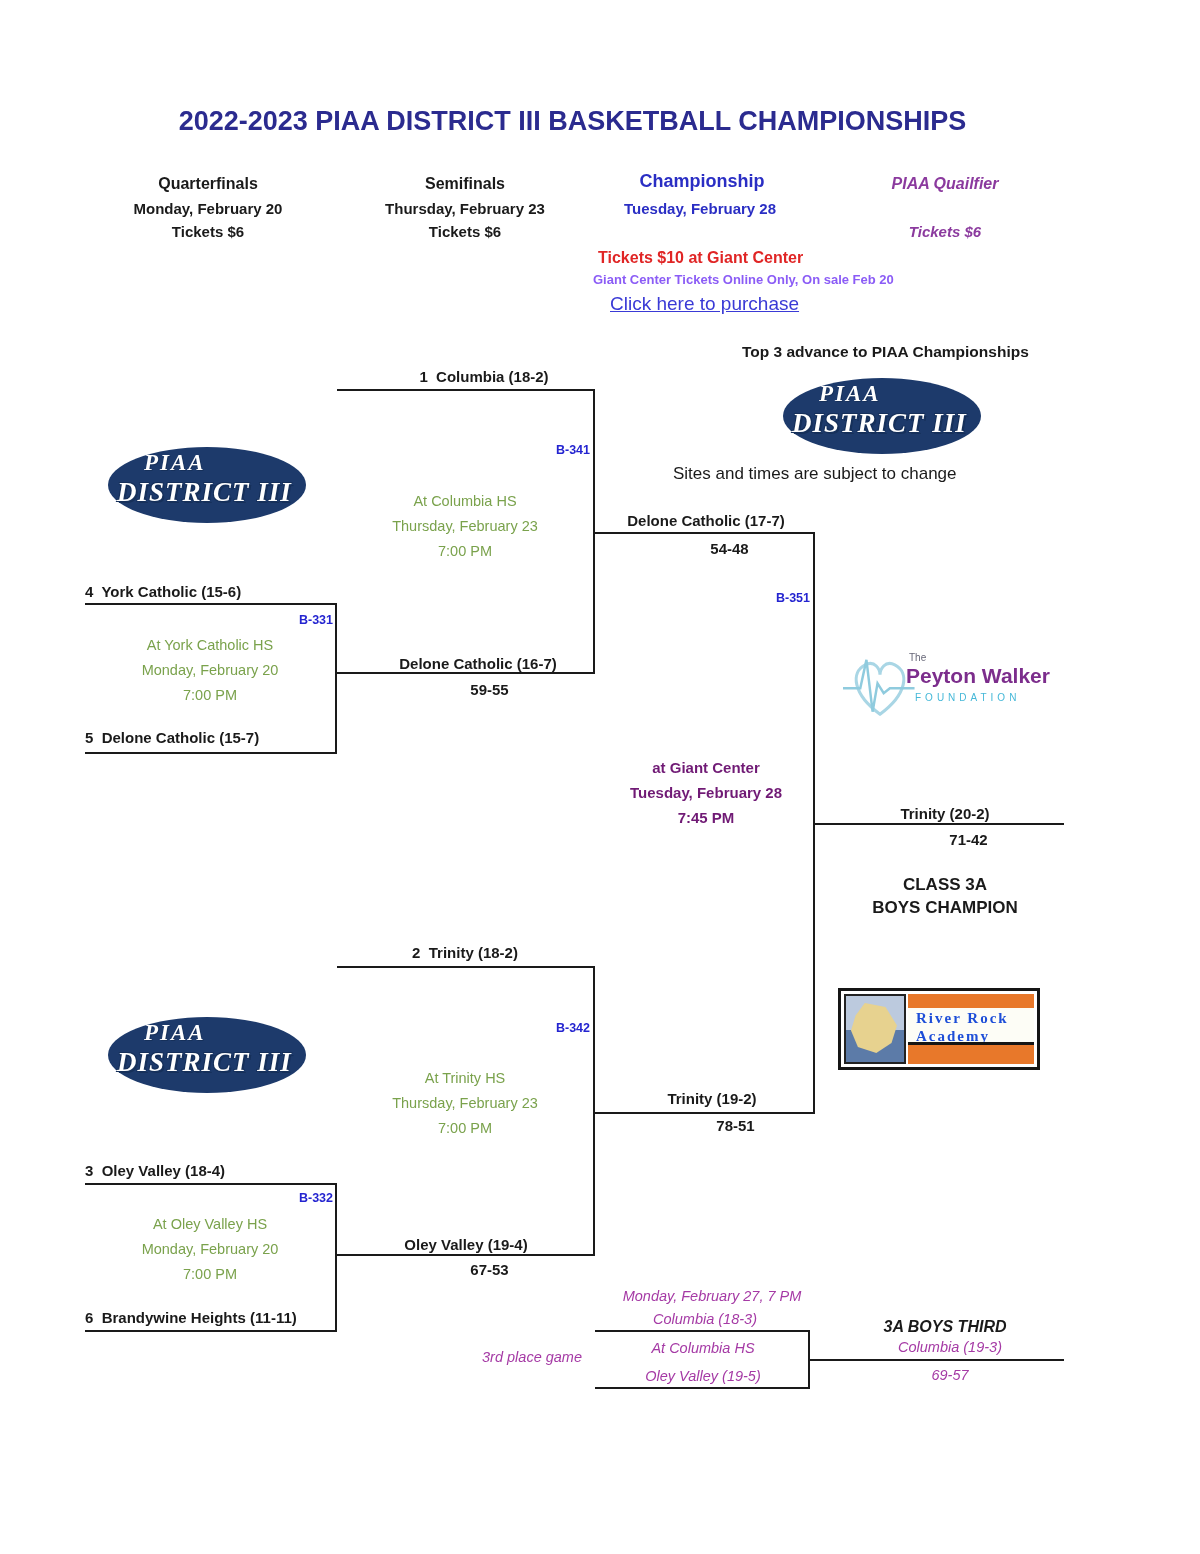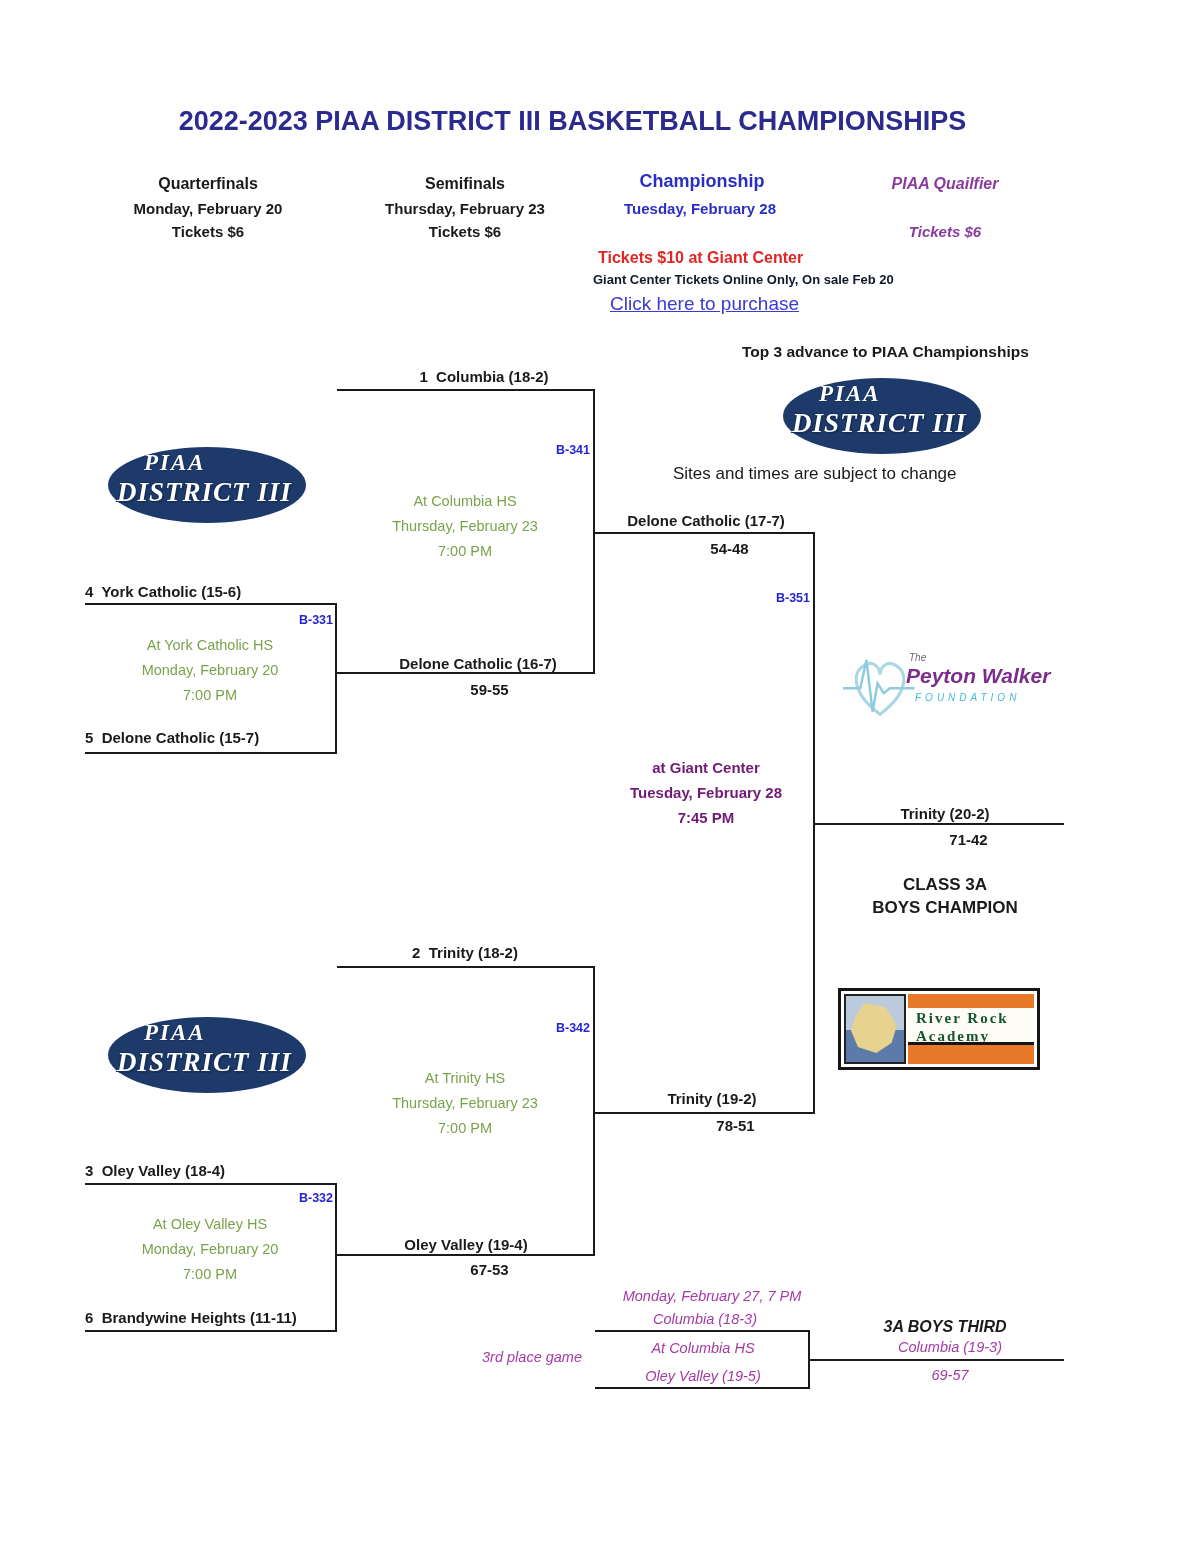--- a/index.html
+++ b/index.html
@@ -16,21 +16,21 @@
   .titlewrap { left:0; top:0; width:1145px; text-align:center; }
 
   .hdr  { font-weight:bold; font-size:16px; white-space:nowrap; }
   .hdr2 { font-weight:bold; font-size:15px; white-space:nowrap; }
   .blue  { color:#2a2ec4; }
   .champ-hdr { font-weight:bold; font-size:18px; color:#2a2ec4; white-space:nowrap; }
   .qual  { color:#8b3a9e; font-style:italic; font-weight:bold; font-size:16px; white-space:nowrap; }
   .qual2 { color:#8b3a9e; font-style:italic; font-weight:bold; font-size:15px; white-space:nowrap; }
 
   .red1 { color:#e02525; font-weight:bold; font-size:16px; white-space:nowrap; }
-  .red2 { color:#0f172a; font-weight:bold; font-size:13px; white-space:nowrap; }
+  .red2 { color:#8b5cf6; font-weight:bold; font-size:13px; white-space:nowrap; }
   .link { color:#3a3ad6; font-size:19px; text-decoration:underline; white-space:nowrap; cursor:pointer; }
   .note { font-weight:bold; font-size:15.5px; white-space:nowrap; }
   .sites { font-size:17px; white-space:nowrap; }
 
   .team   { font-weight:bold; font-size:15px; white-space:pre; }
   .winner { font-weight:bold; font-size:15px; white-space:nowrap; }
   .score  { font-weight:bold; font-size:15px; white-space:nowrap;padding-left:47px; }
   .code   { color:#2424d0; font-weight:bold; font-size:12.5px; white-space:nowrap; }
   .green  { color:#7aa24c; font-size:14.5px; line-height:25px; text-align:center; white-space:nowrap; }
   .greenb { color:#701a75; font-weight:bold; font-size:15px; line-height:25px; text-align:center; white-space:nowrap; }
@@ -58,21 +58,21 @@
   
   .riverrock { width:202px; height:82px; border:3px solid #151515; background:#fff; box-sizing:border-box; }
   .rr-img { position:absolute; left:3px; top:3px; width:62px; height:70px; border:2px solid #222;
             background:linear-gradient(#bccade 0 52%, #5c7ba8 52% 100%); box-sizing:border-box; }
   .rr-rock { position:absolute; left:5px; top:7px; width:46px; height:50px; background:#e7d28f;
              clip-path:polygon(30% 0, 75% 8%, 100% 45%, 88% 80%, 55% 100%, 15% 88%, 0 55%, 10% 25%);
              filter:drop-shadow(0 0 1.5px #222); }
   .rr-strip-top { position:absolute; left:67px; top:3px; right:3px; height:14px; background:#e8782a; }
   .rr-textband { position:absolute; left:67px; top:17px; right:3px; height:37px; background:#fdfdf6;
                  font-family:"Liberation Serif", serif; font-weight:bold; font-size:15px; letter-spacing:2px;
-                 line-height:18px; padding:1px 0 0 8px; box-sizing:border-box; color:#14532d; }
+                 line-height:18px; padding:1px 0 0 8px; box-sizing:border-box; color:#1d4ed8; }
   .rr-textband span { display:block; }
   .rr-strip-bottom { position:absolute; left:67px; bottom:3px; right:3px; height:22px; background:#e8782a;
                  border-top:3px solid #151515; box-sizing:border-box; }
 </style>
 </head>
 <body>
 
 <div class="page">
 
   <div class="abs titlewrap" style="top:106px;">
@@ -199,21 +199,21 @@
     <span class="piaa-top">PIAA</span>
     <span class="piaa-bottom">DISTRICT III</span>
   </div>
 
   <div class="abs piaa" style="left:108px;top:1017px;">
     <div class="piaa-oval"></div>
     <span class="piaa-top">PIAA</span>
     <span class="piaa-bottom">DISTRICT III</span>
   </div>
 
-  <div class="abs peyton" style="left:843px;top:645px;font-style:italic;">
+  <div class="abs peyton" style="left:843px;top:645px;">
     <svg class="pw-heart" viewBox="0 0 60 60">
       <path d="M30,52 C8,36 6,18 18,12 C26,8 30,16 30,20 C30,16 34,8 42,12 C54,18 52,36 30,52 Z" fill="none" stroke="#a9d6e5" stroke-width="2.5"></path>
       <polyline points="0,31 14,31 19,8 24,50 28,27 33,35 38,31 58,31" fill="none" stroke="#8fcbde" stroke-width="2"></polyline>
     </svg>
     <span class="pw-the">The</span>
     <span class="pw-name">Peyton Walker</span>
     <span class="pw-found">FOUNDATION</span>
   </div>
 
   <div class="abs riverrock" style="left:838px;top:988px;">

